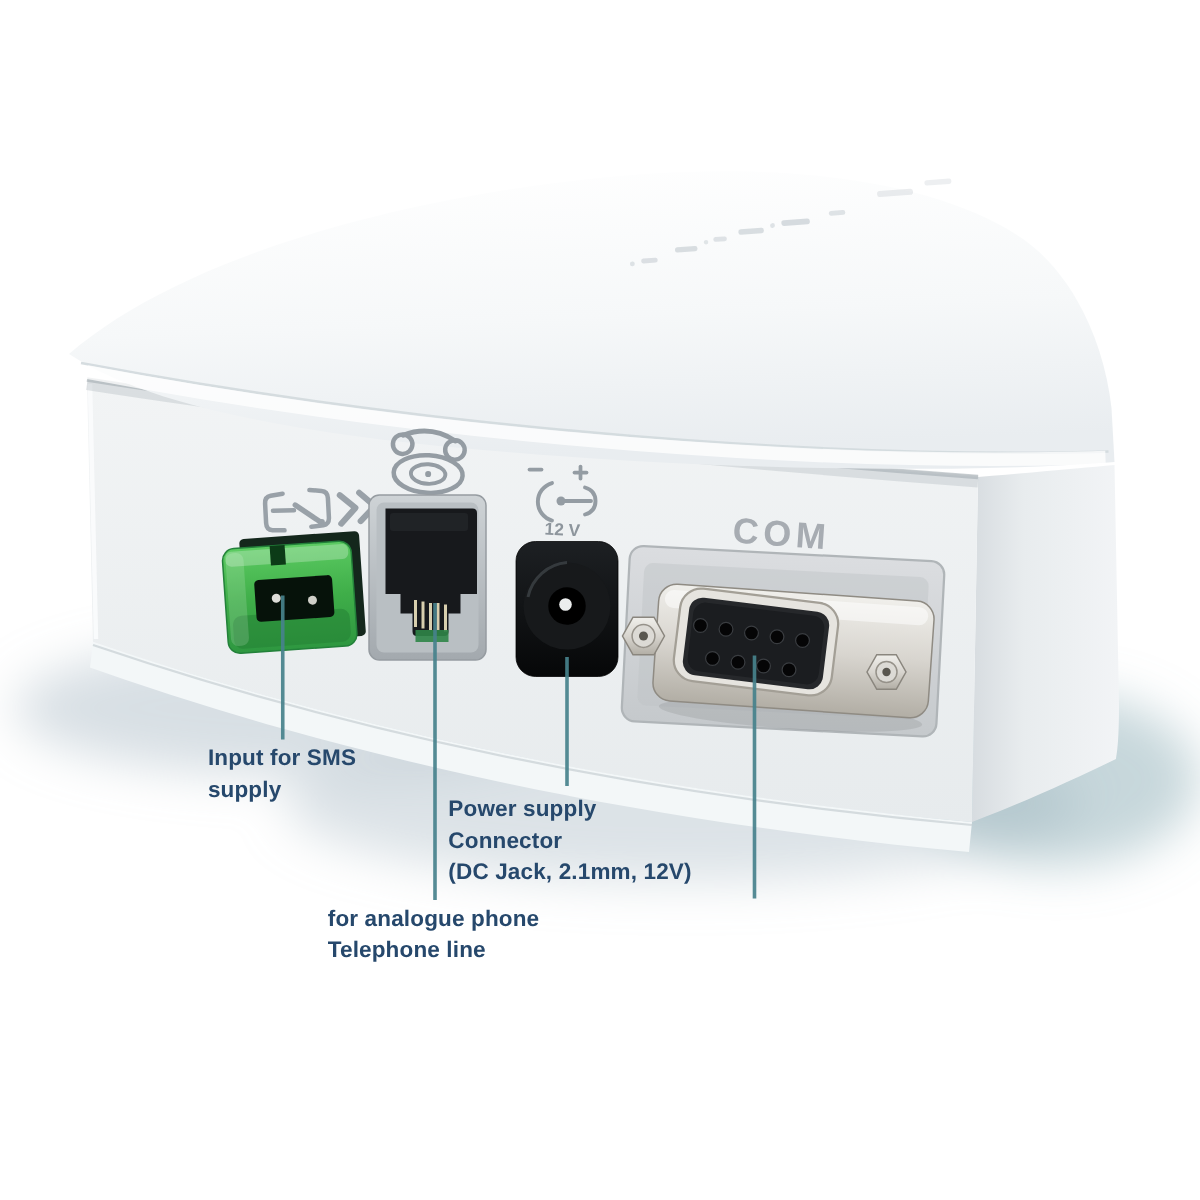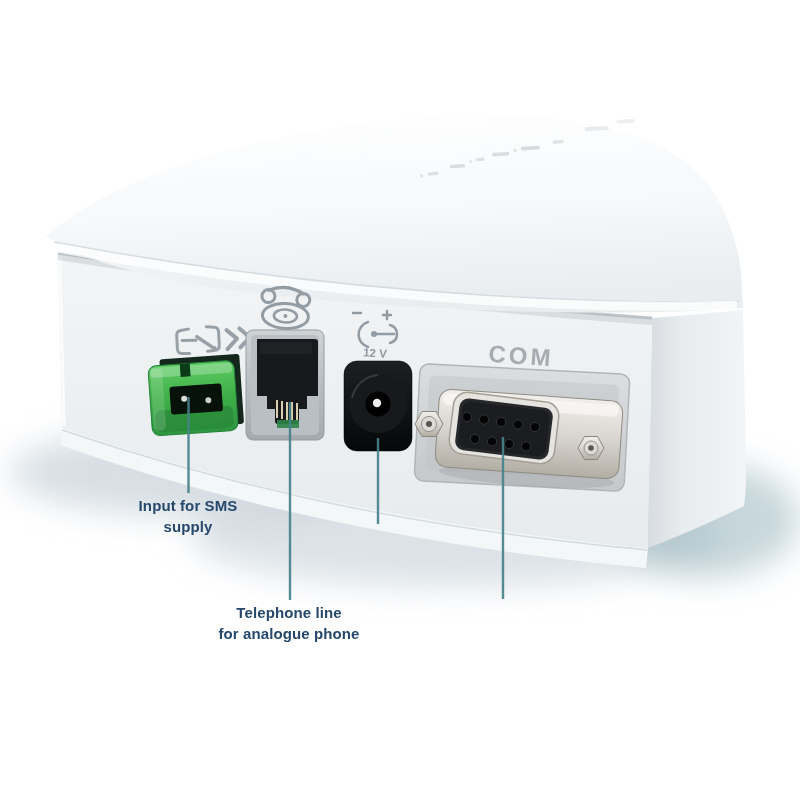--- a/index.html
+++ b/index.html
@@ -1,19 +1,19 @@
 <!DOCTYPE html>
 <html><head>
 <meta charset="utf-8">
 <style>
   html,body{margin:0;padding:0;background:#ffffff;}
   .scene{position:relative;width:800px;height:800px;background:#ffffff;overflow:hidden;
          font-family:"Liberation Sans",sans-serif;}
   .scene svg{position:absolute;left:0;top:0;}
-  .callout-label{position:absolute;transform:translateX(-50%);text-align:center;
+  .callout-label{position:absolute;transform:translateX(-50%);text-align:left;
     color:#26486c;font-weight:bold;font-size:15px;line-height:21px;white-space:nowrap;letter-spacing:.1px;}
   .callout-label .line{display:block;}
 </style>
 </head>
 <body>
 
 <div class="scene">
 
 <svg width="800" height="800" viewBox="0 0 800 800">
   <defs>
@@ -202,20 +202,25 @@
     <line x1="378" y1="438" x2="378" y2="524"></line>
     <line x1="503" y1="437" x2="503" y2="599"></line>
   </g>
 </svg>
 
 <div class="callout-label" style="left:188px;top:495px;">
   <span class="line">Input for SMS</span>
   <span class="line">supply</span>
 </div>
 
+<div class="callout-label" style="left:380px;top:529px;">
+  <span class="line">Power supply</span>
+  <span class="line">Connector</span>
+  <span class="line">(DC Jack, 2.1mm, 12V)</span>
+</div>
 
 <div class="callout-label" style="left:289px;top:602px;">
+  <span class="line">for analogue phone</span>
   <span class="line">Telephone line</span>
-  <span class="line">for analogue phone</span>
 </div>
 
 
 </div>
 
 </body></html>

